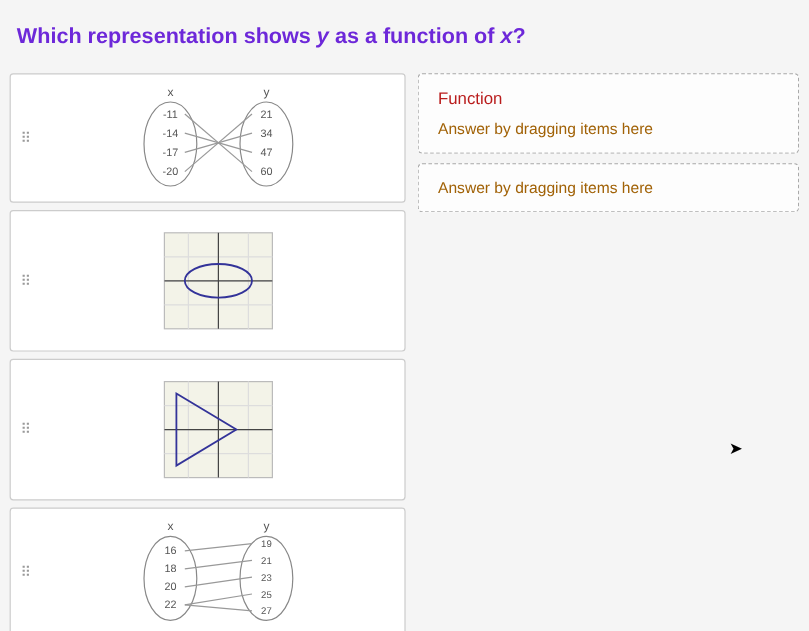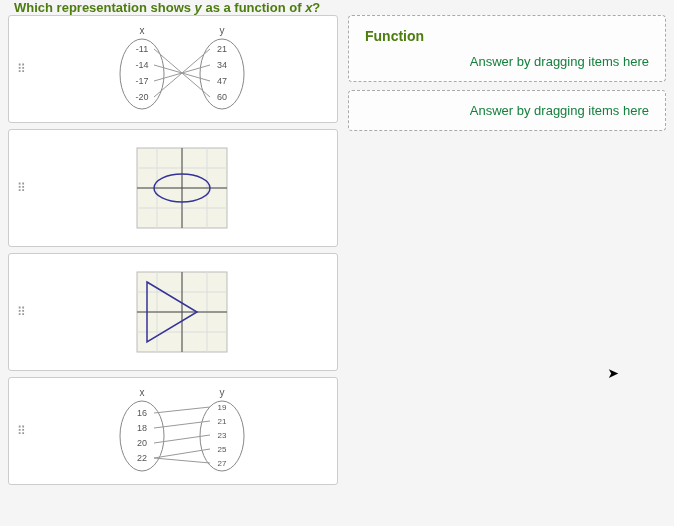--- a/index.html
+++ b/index.html
@@ -1,27 +1,27 @@
 <!DOCTYPE html>
 <html><head>
 <meta charset="utf-8">
 <style>
 * { box-sizing: border-box; margin: 0; padding: 0; }
 body { font-family: Arial, sans-serif; background: #f5f5f5; width: 674px; height: 526px; overflow: hidden; position: relative; }
-.question { padding: 0 14px; font-size: 13px; color: #4d7c0f; font-weight: 600; }
+.question { padding: 20px 14px; font-size: 18px; color: #6d28d9; font-weight: 600; }
 .question i { font-style: italic; }
 .main { display: flex; gap: 10px; padding: 0 8px; }
 .left { width: 330px; display: flex; flex-direction: column; gap: 6px; }
 .right { flex: 1; display: flex; flex-direction: column; gap: 8px; }
 .card { border: 1px solid #ccc; background: #fff; border-radius: 3px; padding: 8px; display: flex; align-items: center; gap: 8px; min-height: 100px; }
 .handle { color: #999; font-size: 12px; cursor: grab; user-select: none; letter-spacing: 1px; }
 .thumb { flex: 1; display: flex; justify-content: center; }
 .dropzone { border: 1px dashed #aaa; background: #fdfdfd; border-radius: 4px; padding: 12px 16px; }
-.dz-title { font-size: 14px; font-weight: 700; color: #4d7c0f; margin-bottom: 10px; }
-.dz-hint { font-size: 13px; color: #15803d; text-align: right; }
+.dz-title { font-size: 14px; font-weight: 400; color: #b91c1c; margin-bottom: 10px; }
+.dz-hint { font-size: 13px; color: #a16207; }
 .cursor { position: absolute; right: 55px; bottom: 145px; font-size: 14px; color: #000; }
 svg { display: block; }
 </style>
 </head>
 <body>
 
 <div class="question">
   Which representation shows <i>y</i> as a function of <i>x</i>?
 </div>
 

